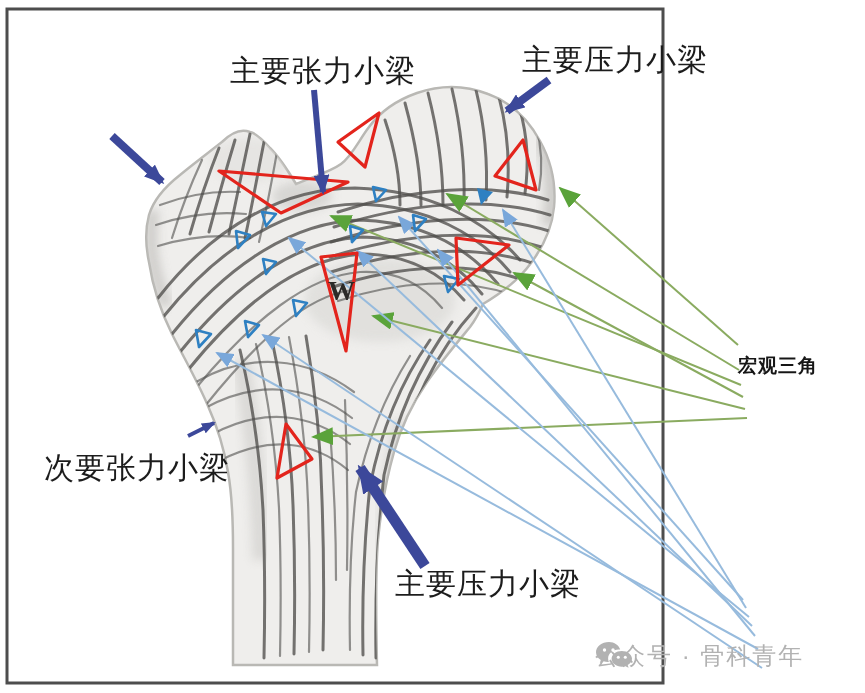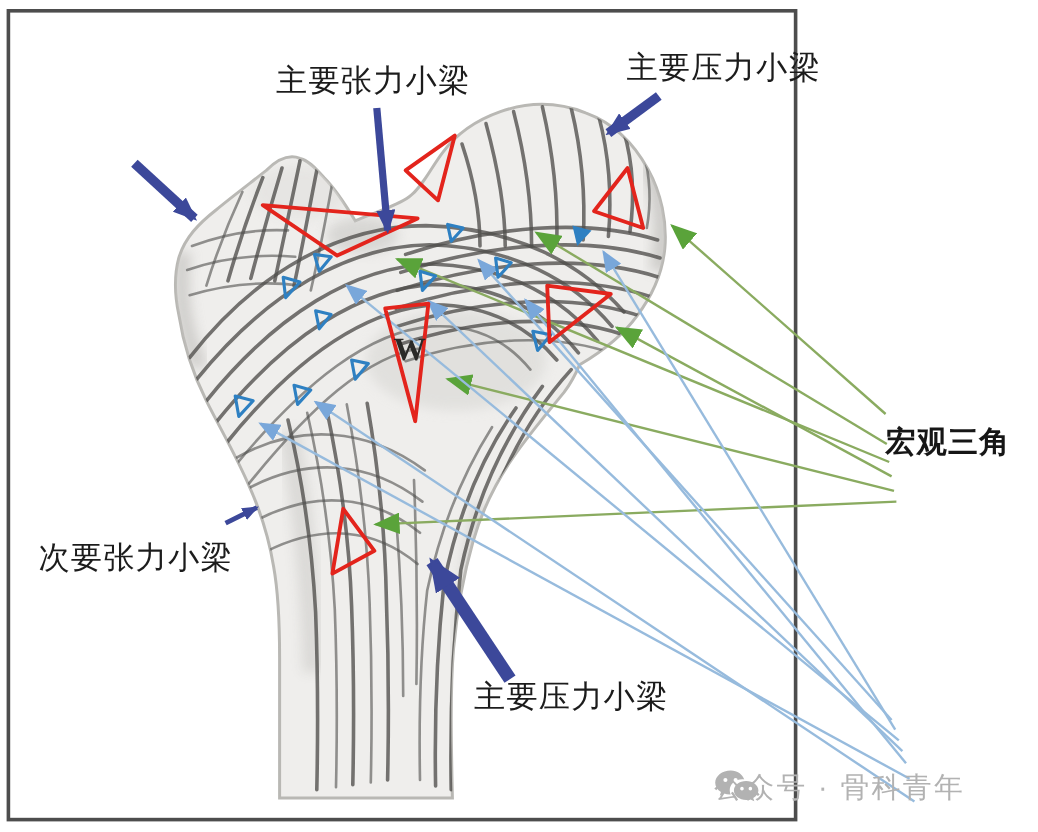--- a/index.html
+++ b/index.html
@@ -2,25 +2,25 @@
 <html style="--red: #e3241c; --micro_blue: #2e80c2; --micro_arrow: #79a7da; --micro_line: #97bbdd; --macro_green: #5aa33a; --macro_line: #8aab60; --navy: #3c489a; --bone_line: #4f4e4c; --bone_fill: #efeeec; --frame: #4d4d4d; --label_color: #1c1c1c; --watermark_color: #b2b2b2;"><head>
 <meta charset="utf-8">
 <style>
   html,body{margin:0;padding:0;background:#ffffff;}
   .stage{
     position:relative;width:865px;height:693px;background:#ffffff;overflow:hidden;
     font-family:"Liberation Serif","DejaVu Serif",serif;
   }
   .stage svg{position:absolute;left:0;top:0;}
   .lbl{
-    position:absolute;color:var(--label_color,#1c1c1c);font-size:26px;letter-spacing:1px;
+    position:absolute;color:var(--label_color,#1c1c1c);font-size:30px;letter-spacing:1px;
     white-space:nowrap;line-height:1.1;
   }
   .lbl-bold{
-    font-family:"Liberation Sans","DejaVu Sans",sans-serif;font-weight:bold;font-size:25px;
+    font-family:"Liberation Sans","DejaVu Sans",sans-serif;font-weight:bold;font-size:19px;
     letter-spacing:1px;color:#161616;
   }
   .watermark{
     position:absolute;left:595px;top:640px;display:flex;align-items:center;gap:6px;
     color:var(--watermark_color,#b2b2b2);
     font-family:"Liberation Sans","DejaVu Sans",sans-serif;font-size:24px;letter-spacing:2px;
     z-index:6;
   }
   
   .frame{stroke:var(--frame,#4d4d4d);stroke-width:3;fill:none;}
@@ -202,21 +202,21 @@
     <line class="navy" x1="112" y1="136" x2="162" y2="182" stroke-width="8" marker-end="url(#an-m)"></line>
     <line class="navy" x1="314" y1="90" x2="323" y2="192" stroke-width="6" marker-end="url(#an-m)"></line>
     <line class="navy" x1="549" y1="80" x2="507" y2="111" stroke-width="8" marker-end="url(#an-m)"></line>
     <line class="navy" x1="188" y1="436" x2="214" y2="423" stroke-width="4" marker-end="url(#an-s)"></line>
     <line class="navy" x1="425" y1="566" x2="360" y2="468" stroke-width="11" marker-end="url(#an-l)"></line>
   </g>
 </svg>
 
 <div class="lbl" style="left:230px;top:54px;">主要张力小梁</div>
 <div class="lbl" style="left:522px;top:43px;">主要压力小梁</div>
-<div class="lbl" style="left:32px;top:451px;">次要张力小梁</div>
+<div class="lbl" style="left:44px;top:451px;">次要张力小梁</div>
 <div class="lbl" style="left:395px;top:567px;">主要压力小梁</div>
 
 <div class="lbl lbl-bold" style="left:738px;top:356px;">宏观三角</div>
 
 <div class="watermark">
   <svg width="38" height="32" viewBox="0 0 38 32">
     <g class="wm-icon">
       <path d="M14,2 C6.8,2 1,6.6 1,12.2 C1,15.4 2.9,18.2 5.8,20 L4.8,23.2 L8.5,21.3 C9.9,21.8 11.4,22.1 13,22.1 C13.3,22.1 13.6,22.1 13.9,22.1 C13.4,21 13.1,19.8 13.1,18.6 C13.1,13.5 17.8,9.4 23.6,9.4 C24.2,9.4 24.7,9.4 25.2,9.5 C23.9,5.2 19.4,2 14,2 Z"></path>
       <circle cx="9.5" cy="10" r="1.7" fill="#ffffff"></circle>
       <circle cx="18" cy="10" r="1.7" fill="#ffffff"></circle>

